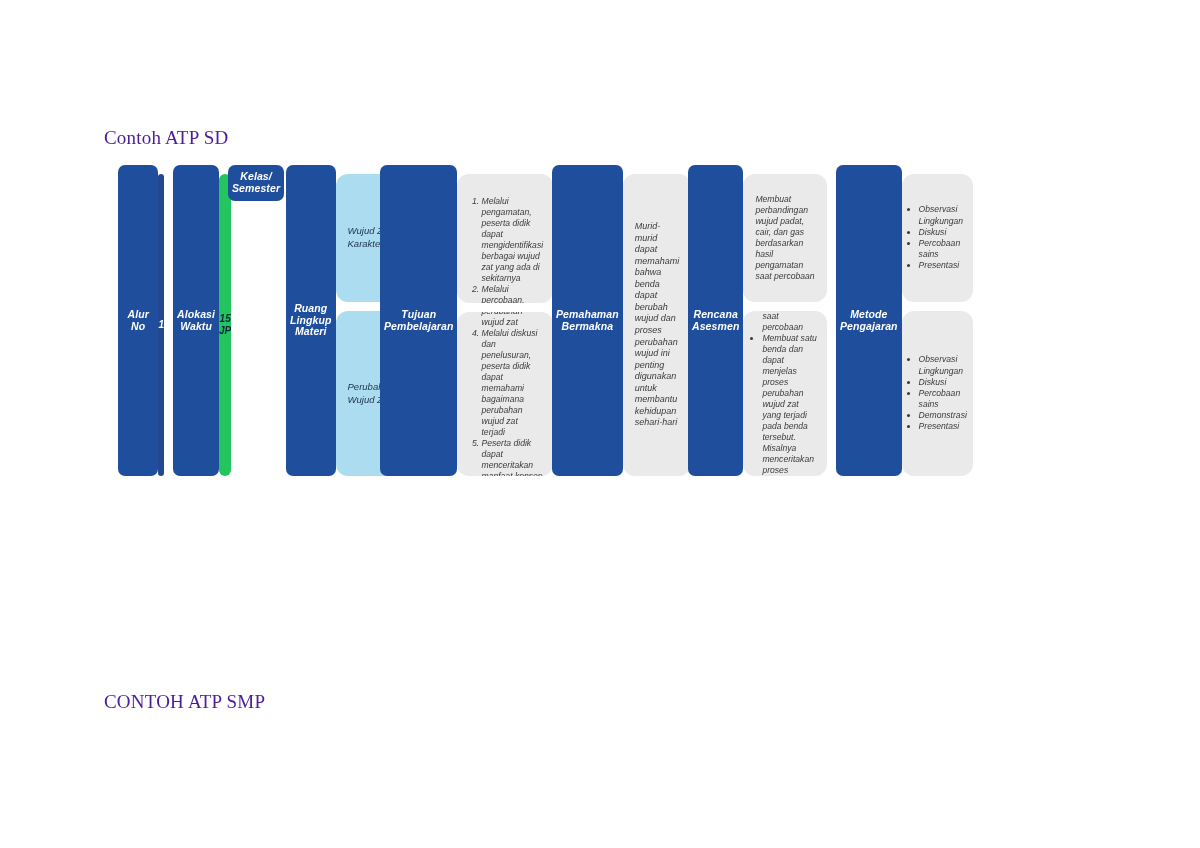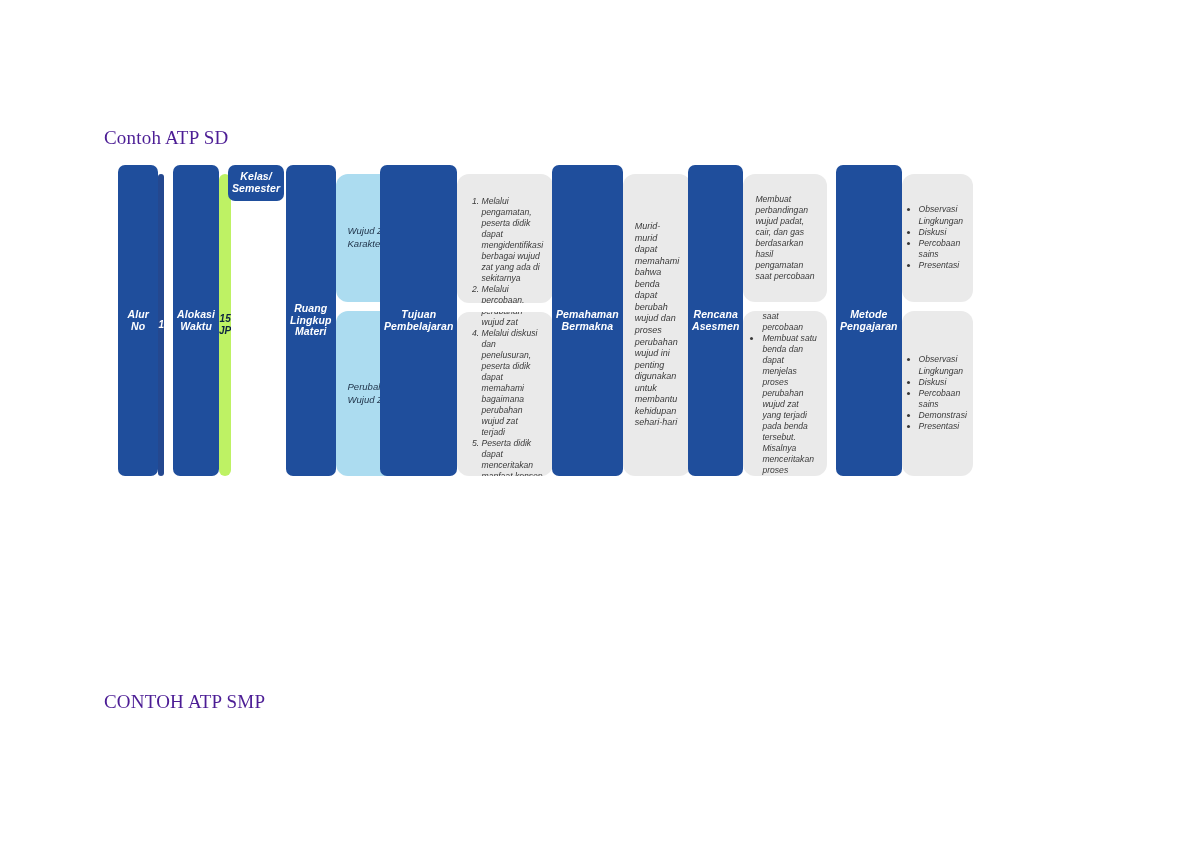--- a/index.html
+++ b/index.html
@@ -87,21 +87,21 @@
     display: flex;
     align-items: center;
     justify-content: center;
     font-size: 10px;
     font-weight: bold;
     line-height: 1.2;
     text-align: center;
   }
 
   .cell.c-navy  { background: #24488F; color: #ffffff; }
-  .cell.c-blue  { background: #bef264; color: #0c2340; }
+  .cell.c-blue  { background: #22c55e; color: #0c2340; }
   .cell.c-sky   { background: #54C3E8; color: #0c2340; }
   .cell.c-pale  { background: #ACDCF0; color: #23374d; }
   .cell.c-grey  { background: #EAEAEA; color: #3b3b3b; }
 
   
   .cell.split-top  { height: 140px; margin-bottom: 9px; }
   .cell.split-bot  { height: 181px; }
 
   .cell.pale-text {
     display: flex;

